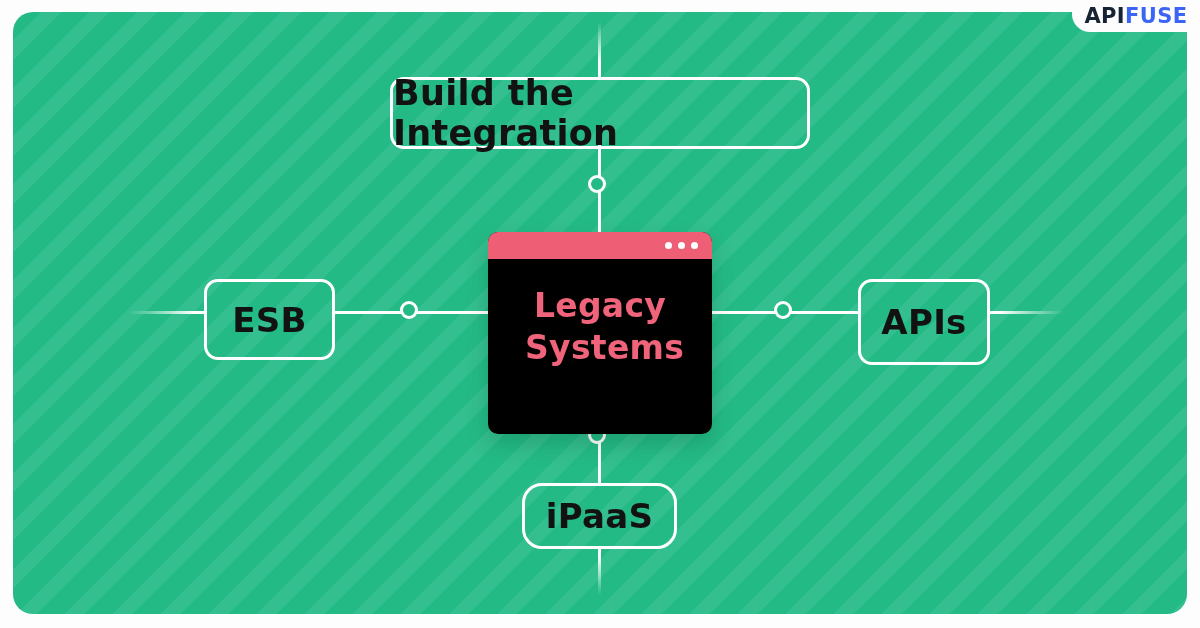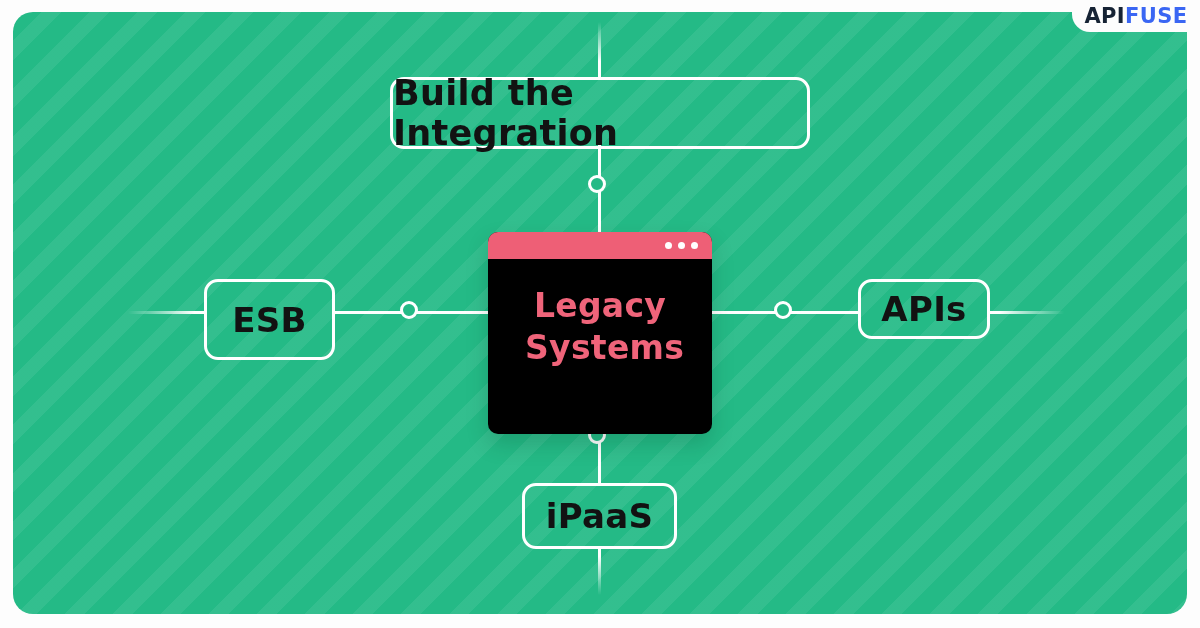--- a/index.html
+++ b/index.html
@@ -53,22 +53,22 @@
   .dot-bottom{left:588px;top:426px;}
 
   
   .node{
     position:absolute;display:flex;align-items:center;justify-content:center;
     border:3px solid var(--line-white);border-radius:14px;
     color:var(--text-dark);font-weight:bold;letter-spacing:0.3px;
   }
   .node-top{left:390px;top:77px;width:420px;height:72px;font-size:35px;}
   .node-left{left:204px;top:279px;width:131px;height:81px;font-size:34px;}
-  .node-right{left:858px;top:279px;width:132px;height:60px;font-size:34px;}
-  .node-bottom{left:522px;top:483px;width:155px;height:66px;font-size:34px;}
+  .node-right{left:858px;top:279px;width:132px;height:86px;font-size:34px;}
+  .node-bottom{left:522px;top:483px;width:155px;height:66px;font-size:34px;border-radius:20px;}
 
   
   .card{
     position:absolute;left:488px;top:232px;width:224px;height:202px;
     background:#000000;border-radius:10px;
     box-shadow:0 10px 22px rgba(0,45,30,0.18);
   }
   .card-header{
     height:27px;background:var(--pink);border-radius:10px 10px 0 0;
     display:flex;align-items:center;justify-content:flex-end;padding-right:14px;

